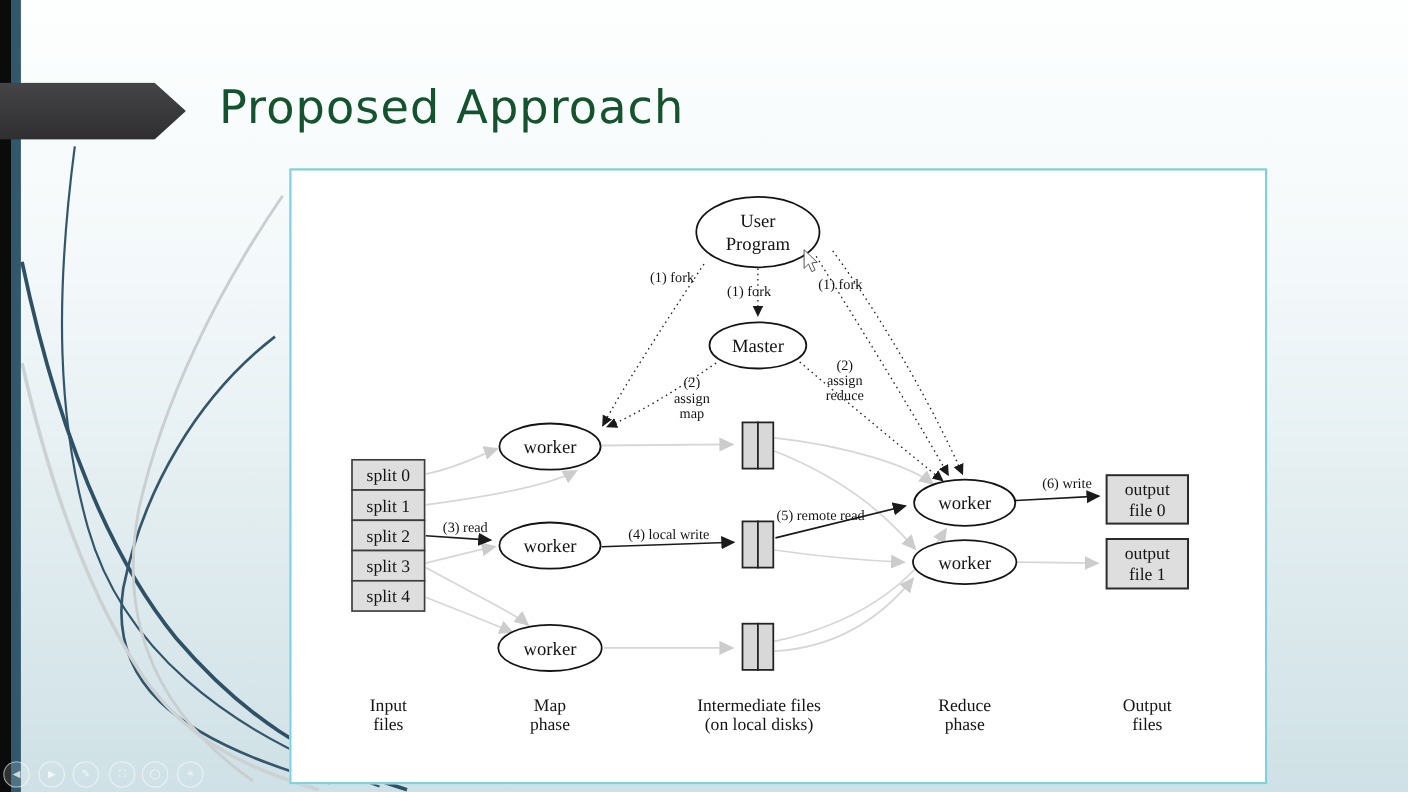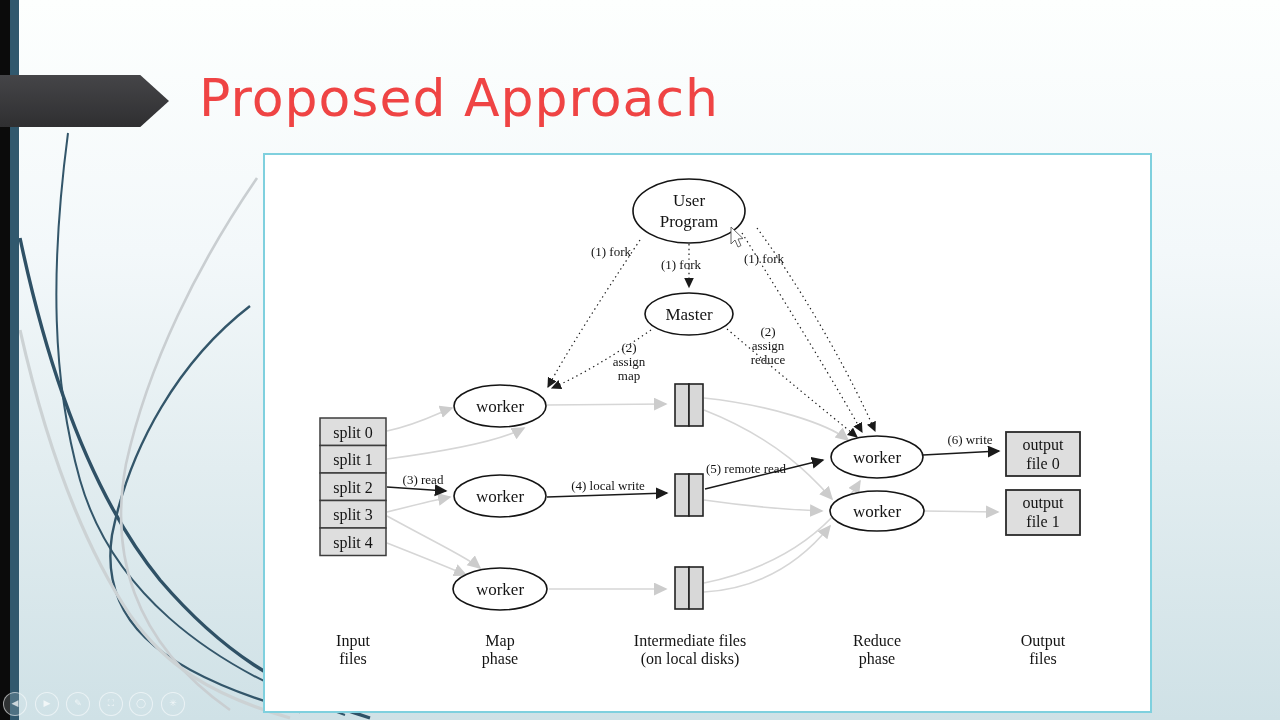--- a/index.html
+++ b/index.html
@@ -14,21 +14,21 @@
   #accent-bar{left:10px;top:0;width:9px;height:720px;background:#31586d;}
   
   #title-arrow{
     left:0;top:75px;width:169px;height:52px;
     background:linear-gradient(180deg,#454548,#2f2f31);
     clip-path:polygon(0 0,83% 0,100% 50%,83% 100%,0 100%);
   }
   #slide-title{
     left:199px;top:70px;width:600px;height:56px;
     font-family:"DejaVu Sans","Liberation Sans",sans-serif;
-    font-size:52px;line-height:56px;color:#ef4444;letter-spacing:1px;font-weight:400;
+    font-size:42px;line-height:56px;color:#14532d;letter-spacing:1px;font-weight:400;
   }
   
   #diagram-panel{
     left:263px;top:153px;width:889px;height:560px;box-sizing:border-box;
     background:#ffffff;border:2px solid #7fd0de;
   }
   svg.overlay{left:0;top:0;width:1280px;height:720px;pointer-events:none;}
   svg text{font-family:"Liberation Serif","DejaVu Serif",serif;fill:#141414;}
   text.node-label{font-size:17px;}
   text.small-label{font-size:16px;}

